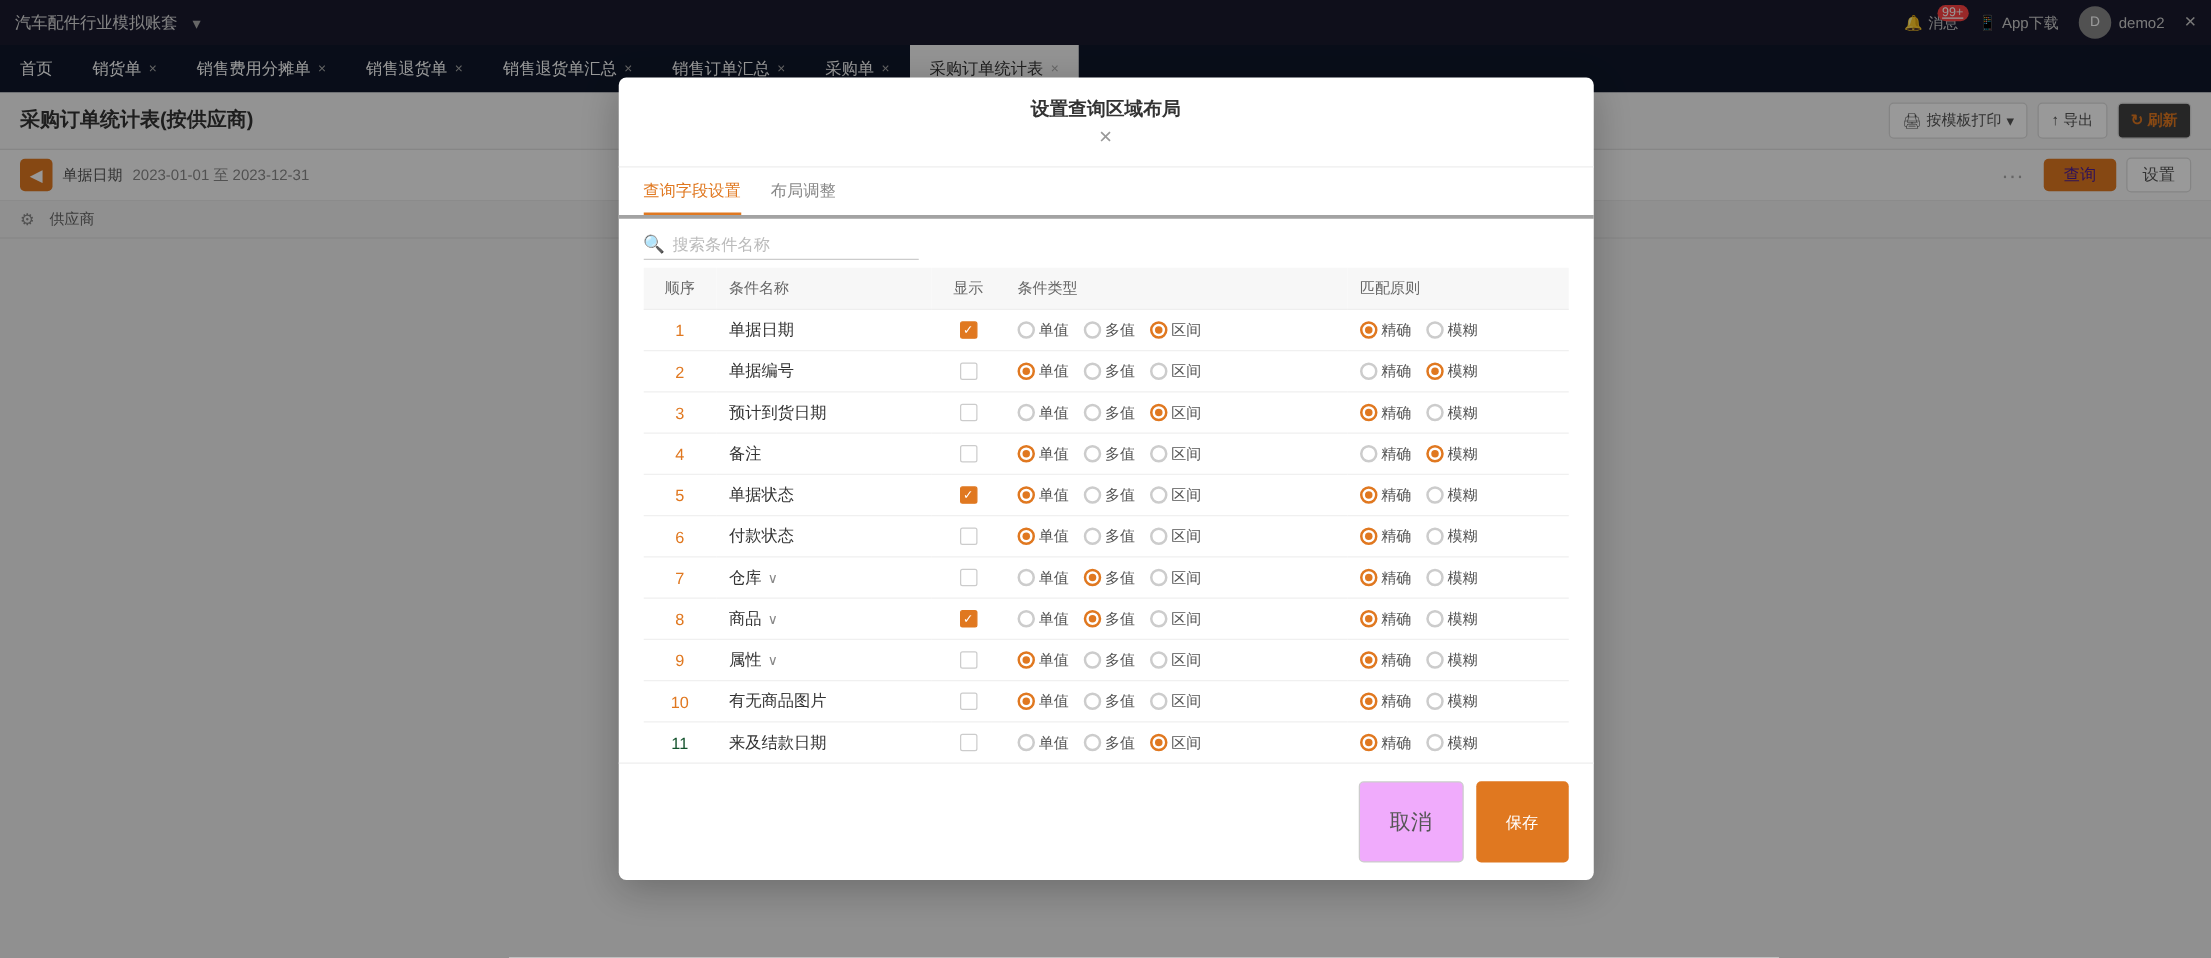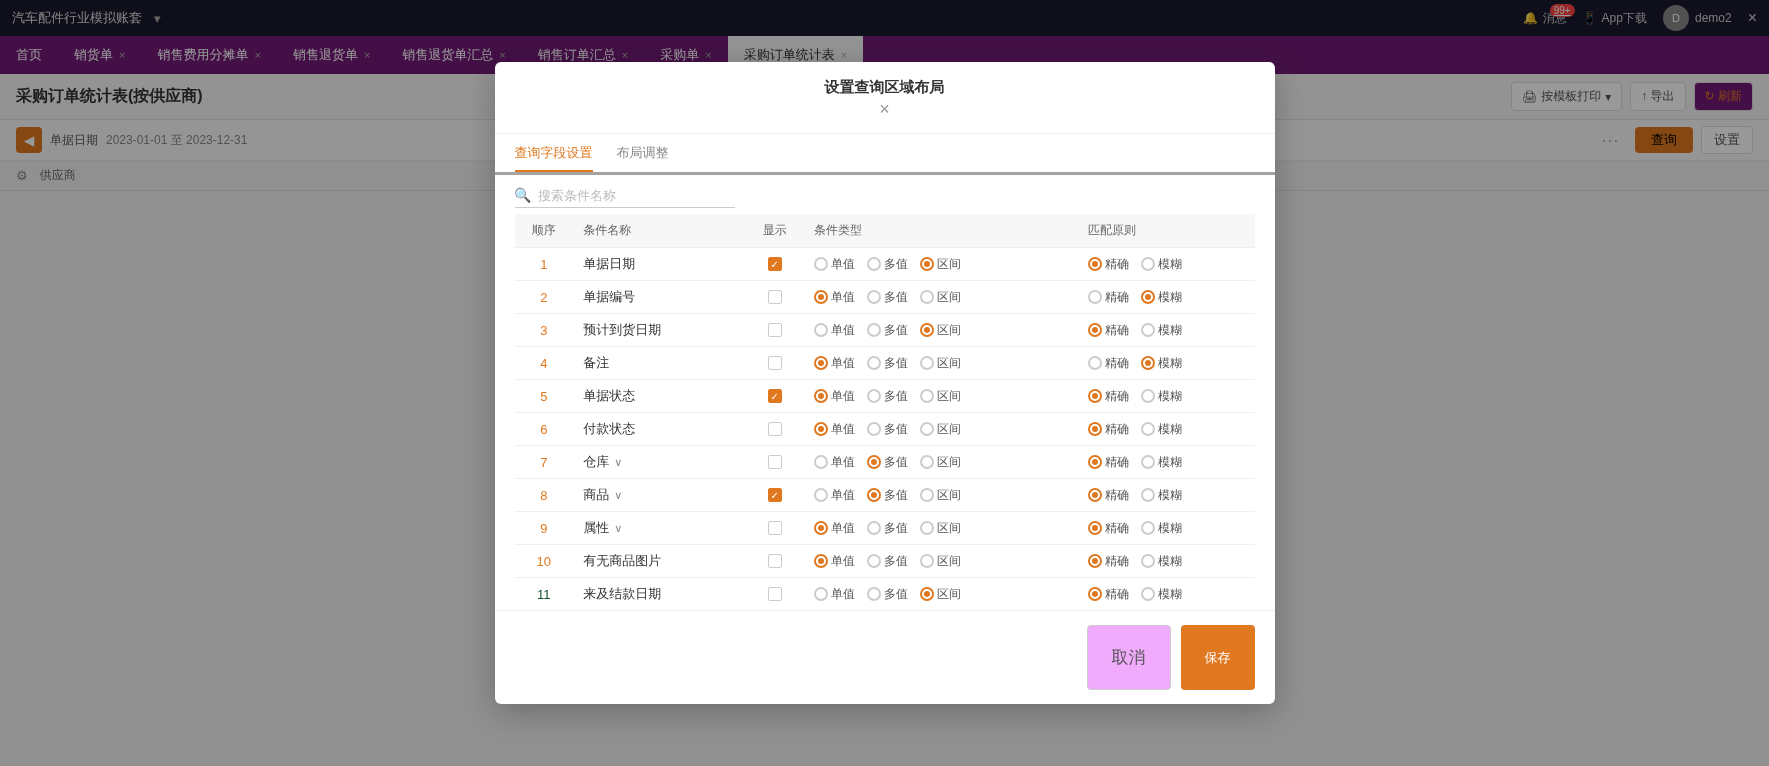--- a/index.html
+++ b/index.html
@@ -16,21 +16,21 @@
       color: #ccc;
     }
     .topbar-left { font-size: 13px; color: #ddd; display: flex; align-items: center; gap: 12px; }
     .topbar-right { display: flex; align-items: center; gap: 16px; font-size: 12px; color: #ccc; }
     .topbar-right .notif { display: flex; align-items: center; gap: 4px; position: relative; }
     .badge { background: #ff4444; color: white; font-size: 10px; border-radius: 8px; padding: 1px 4px; position: absolute; top: -6px; right: -8px; text-decoration: underline; }
     .avatar { width: 26px; height: 26px; border-radius: 50%; background: #888; display: flex; align-items: center; justify-content: center; color: white; font-size: 11px; }
 
     
     .navtabs {
-      background: #701a75;
+      background: #0f172a;
       height: 38px;
       display: flex;
       padding: 0 0;
       gap: 0;
     }
     .navtab {
       height: 38px;
       padding: 0 16px;
       display: flex;
       align-items: center;
@@ -50,38 +50,38 @@
       padding: 8px 16px;
       display: flex;
       align-items: center;
       justify-content: space-between;
       border-bottom: 1px solid #e0e0e0;
     }
     .page-title { font-size: 16px; font-weight: bold; color: #333; }
     .header-actions { display: flex; gap: 8px; align-items: center; }
     .btn-print { padding: 5px 10px; background: white; border: 1px solid #ddd; border-radius: 4px; cursor: pointer; font-size: 12px; color: #555; display: flex; align-items: center; gap: 4px; }
     .btn-export { padding: 5px 10px; background: white; border: 1px solid #ddd; border-radius: 4px; cursor: pointer; font-size: 12px; color: #555; }
-    .btn-refresh { padding: 5px 10px; background: #701a75; border: 1px solid #ddd; border-radius: 4px; cursor: pointer; font-size: 12px; color: #e07820; }
+    .btn-refresh { padding: 5px 10px; background: #404040; border: 1px solid #ddd; border-radius: 4px; cursor: pointer; font-size: 12px; color: #e07820; font-weight: bold; }
 
     
     .filter-bar {
       background: #f9f9f9;
       padding: 6px 16px;
       display: flex;
       align-items: center;
       gap: 8px;
       border-bottom: 1px solid #e8e8e8;
     }
     .filter-toggle { width: 26px; height: 26px; background: #e07820; color: white; border: none; border-radius: 4px; cursor: pointer; display: flex; align-items: center; justify-content: center; }
     .filter-date-label { color: #555; font-size: 12px; }
     .date-btns { display: flex; gap: 4px; }
     .date-btn { padding: 2px 8px; border: 1px solid #ddd; border-radius: 3px; background: white; cursor: pointer; font-size: 12px; color: #555; }
     .date-btn.active { background: #e07820; color: white; border-color: #e07820; }
     .date-range { font-size: 12px; color: #888; }
-    .btn-query { padding: 4px 16px; background: #e07820; color: #000000; border: none; border-radius: 4px; cursor: pointer; font-size: 13px; }
+    .btn-query { padding: 4px 16px; background: #e07820; color: #4c1d95; border: none; border-radius: 4px; cursor: pointer; font-size: 13px; }
     .btn-set { padding: 4px 12px; background: white; border: 1px solid #ddd; border-radius: 4px; cursor: pointer; font-size: 13px; color: #555; }
 
     
     .table-area {
       background: white;
       margin: 0;
     }
     .table-header-row {
       display: flex;
       background: #f0f0f0;

